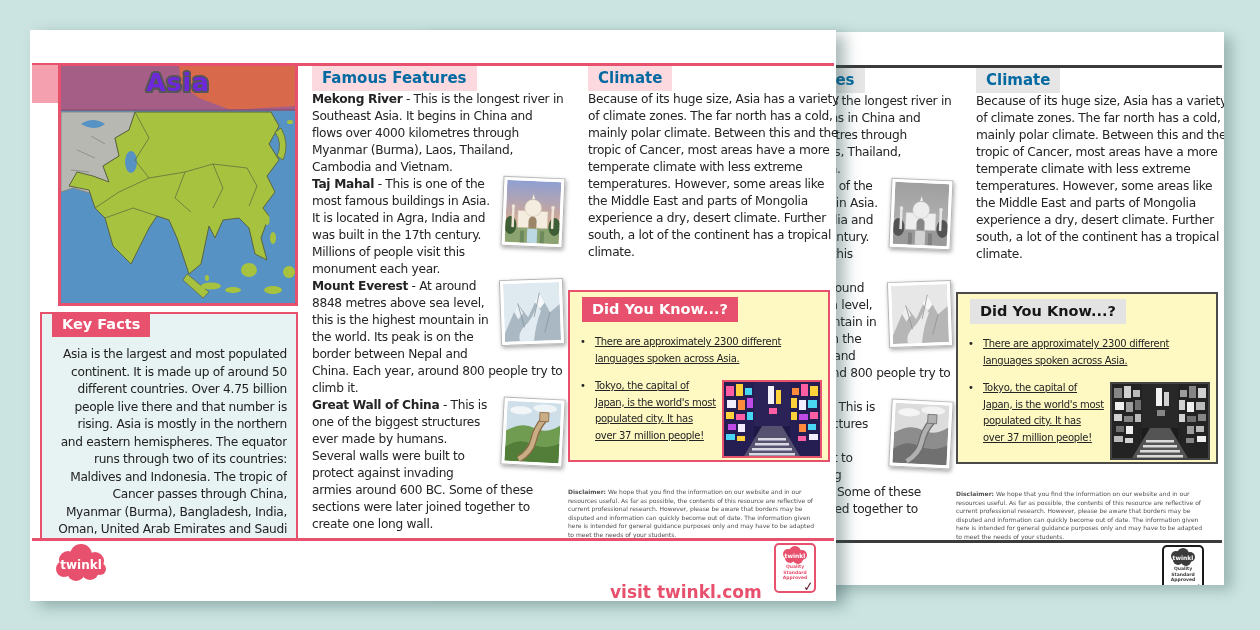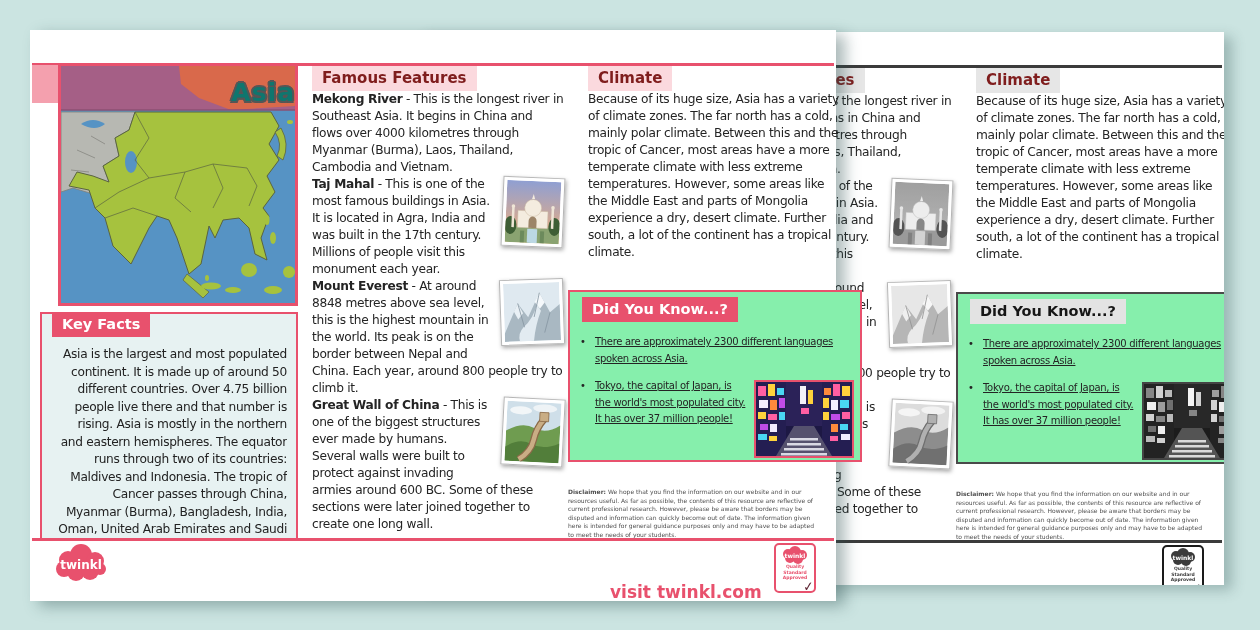--- a/index.html
+++ b/index.html
@@ -18,49 +18,49 @@
   .sheet.back .tokyo{border-color:#444;}
   .sheet.back .qbadge{border-color:#1a1a1a;}
   .sheet.back .qbadge .check{color:#111;}
 
   .rule-top{position:absolute;left:2px;top:33px;width:802px;height:3px;background:var(--accent);}
   .side-tab{position:absolute;left:2px;top:35px;width:26px;height:38px;background:var(--tab);}
 
   .map-panel{position:absolute;left:28px;top:33px;width:240px;height:243px;
              border:3px solid var(--accent);box-sizing:border-box;overflow:hidden;}
   .map-panel svg{display:block;width:100%;height:100%;}
-  .map-title{position:absolute;left:0;right:0;top:12px;text-align:right;
-             font-size:25px;font-weight:bold;color:#0f766e;letter-spacing:1px;
+  .map-title{position:absolute;left:0;right:0;top:2px;text-align:center;
+             font-size:25px;font-weight:bold;color:#6d28d9;letter-spacing:1px;
              text-shadow:2px 0 0 #565656,-2px 0 0 #565656,0 2px 0 #565656,0 -2px 0 #565656,
                          1.5px 1.5px 0 #565656,-1.5px 1.5px 0 #565656,1.5px -1.5px 0 #565656,-1.5px -1.5px 0 #565656;}
 
   .badge{position:absolute;background:var(--badge-bg);color:var(--badge-fg);
          font-weight:bold;font-size:14.5px;padding:4px 10px 5px;white-space:nowrap;}
 
   .keyfacts{position:absolute;left:10px;top:282px;width:258px;height:228px;
             background:var(--kf-bg);border:2px solid var(--accent);box-sizing:border-box;text-align:right;}
   .keyfacts .badge{left:10px;top:-2px;}
   .kf-body{position:absolute;left:12px;right:9px;top:32px;bottom:4px;overflow:hidden;
            font-size:12.2px;line-height:17.5px;letter-spacing:-0.3px;color:#222;}
 
   .col{position:absolute;top:36px;}
   .col.features{left:282px;width:252px;}
   .col.climate-col{left:558px;width:256px;}
   .col-heading{display:inline-block;background:var(--hl);padding:3px 10px 4px;
-               font-size:15px;font-weight:bold;color:#7f1d1d;}
+               font-size:15px;font-weight:bold;color:#0369a1;}
   .col p{margin:0 0 0;font-size:12.2px;line-height:17px;letter-spacing:-0.3px;color:#242424;}
 
   .polaroid{float:right;background:#fff;border:1px solid #b5b5b5;padding:3px;
             box-shadow:1px 2px 4px rgba(0,0,0,.35);}
   .polaroid svg{display:block;}
   .polaroid.taj{transform:rotate(2.5deg);margin:1px 0 4px 8px;}
   .polaroid.everest{transform:rotate(-2deg);margin:1px 0 4px 8px;}
   .polaroid.wall{transform:rotate(3deg);margin:1px 0 4px 8px;}
 
-  .dyk{position:absolute;left:538px;top:260px;width:294px;height:172px;background:#86efac;
+  .dyk{position:absolute;left:538px;top:260px;width:262px;height:172px;background:#fef9c3;
        border:2px solid var(--dyk-border);box-sizing:border-box;}
   .dyk .badge{left:12px;top:5px;}
   .dyk ul{position:absolute;left:10px;right:6px;top:42px;margin:0;padding:0;list-style:none;}
   .dyk li{margin:0 0 11px;font-size:10px;line-height:16.5px;letter-spacing:-0.3px;color:#242424;
           padding-left:15px;text-indent:-15px;text-decoration:underline;}
   .dyk .dot{display:inline-block;width:15px;text-indent:0;}
   .tokyo{float:right;border:2px solid var(--dyk-border);margin:2px 0 2px 6px;background:#fff;}
   .tokyo svg{display:block;}
 
   .disclaimer{position:absolute;left:538px;top:458px;width:248px;

